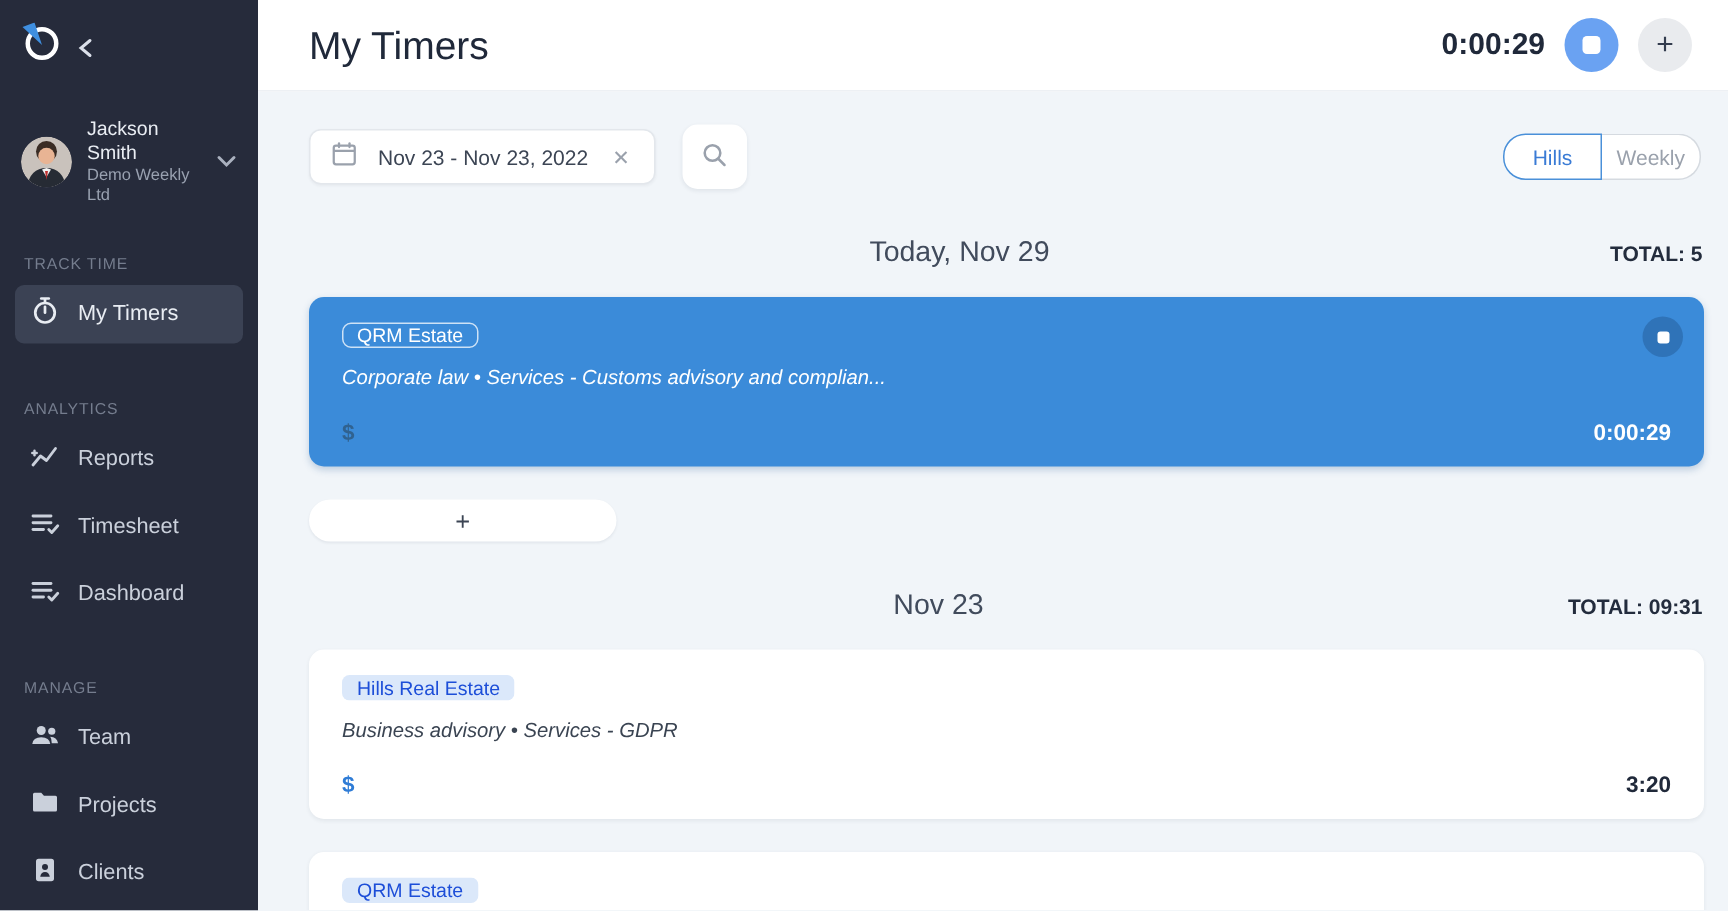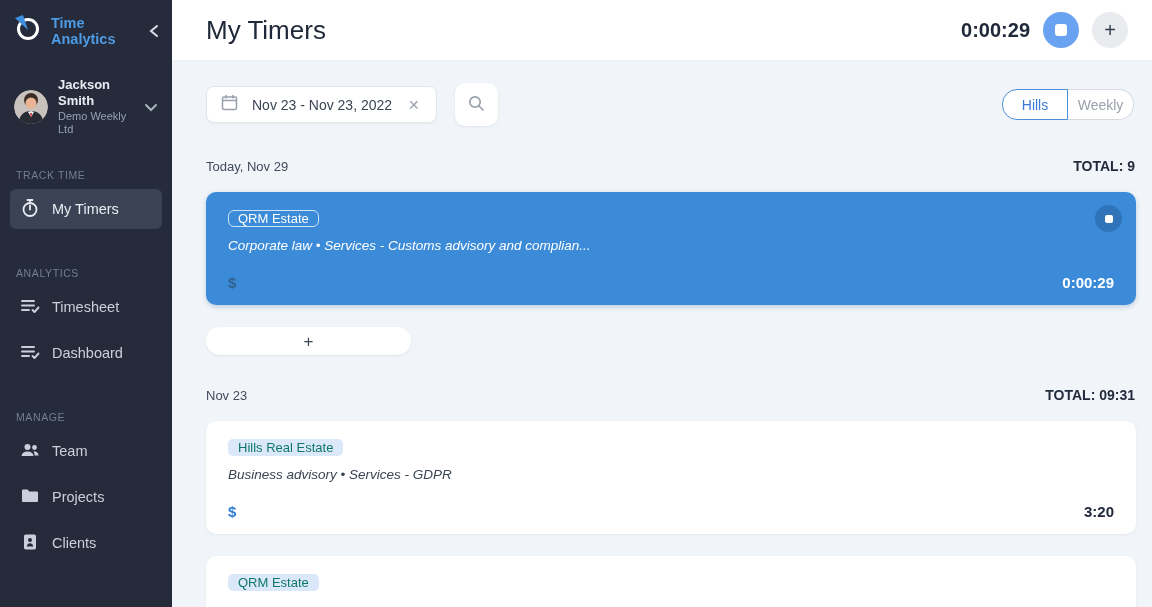--- a/index.html
+++ b/index.html
@@ -7,21 +7,21 @@
   body { display:flex; font-family:"Liberation Sans", sans-serif; background:#f1f5f9; }
 
   
   .sidebar { width:172px; min-width:172px; height:607px; background:#262b3b; color:#c9cfda; display:flex; flex-direction:column; overflow:hidden; }
   .brand-row { display:flex; align-items:center; padding:15px 12px 0 14px; gap:9px; }
   .brand-name { color:#4d9be4; font-size:14.5px; font-weight:bold; flex:1; }
   .collapse-btn { cursor:pointer; display:flex; align-items:center; }
   .user-row { display:flex; align-items:center; gap:10px; margin:30px 14px 0 14px; cursor:pointer; }
   .avatar { width:34px; height:34px; border-radius:50%; overflow:hidden; flex:none; }
   .user-meta { flex:1; line-height:1.25; }
-  .user-name { font-size:13px; font-weight:bold; color:#e9edf3; }
+  .user-name { font-size:13px; font-weight:normal; color:#e9edf3; }
   .user-company { font-size:11px; color:#99a1b0; }
   .section-label { font-size:10.5px; letter-spacing:.6px; color:#757d8e; margin:32px 16px 8px 16px; }
   .side-item { display:flex; align-items:center; gap:12px; height:40px; margin:0 10px 6px 10px; padding:0 10px; border-radius:6px; font-size:14.5px; color:#cad0db; cursor:pointer; }
   .side-item.active { background:#3b4254; color:#e9edf3; }
   .side-item svg { flex:none; }
 
   
   .main { flex:1; display:flex; flex-direction:column; height:607px; overflow:hidden; }
   .topbar { background:#ffffff; height:61px; display:flex; align-items:center; padding:0 24px 0 34px; border-bottom:1px solid #edf0f4; }
   .page-title { font-size:26px; font-weight:500; color:#20293a; flex:1; }
@@ -37,29 +37,29 @@
   .date-text { font-size:14px; color:#3c4554; }
   .date-clear { color:#9aa1ac; font-size:14px; cursor:pointer; padding:0 2px; }
   .search-btn { margin-left:18px; width:43px; height:43px; background:#fff; border:none; border-radius:10px; box-shadow:0 1px 3px rgba(30,40,60,.08); display:flex; align-items:center; justify-content:center; cursor:pointer; }
   .spacer { flex:1; }
   .view-toggle { display:flex; margin-right:2px; }
   .view-btn { height:31px; width:66px; background:#fff; font-size:14px; cursor:pointer; }
   .view-btn.daily { border:1px solid #4a90d9; color:#3a7bd5; border-radius:15px 0 0 15px; }
   .view-btn.weekly { border:1px solid #d5dae0; border-left:none; color:#9aa1ac; border-radius:0 15px 15px 0; }
 
   .group-header { display:flex; align-items:center; margin-top:32px; }
-  .group-date { font-size:13px; color:#414b5c; flex:1; }
+  .group-date { font-size:19px; color:#414b5c; flex:1;text-align:center; }
   .group-total { font-size:14px; font-weight:bold; color:#232c3d; margin-right:1px; }
 
   .entry-card { position:relative; margin-top:18px; border-radius:10px; padding:17px 22px 15px 22px; height:113px; cursor:pointer; }
   .entry-card.blue { background:#3b8bd9; box-shadow:0 2px 5px rgba(40,90,150,.25); }
   .entry-card.white { background:#ffffff; box-shadow:0 1px 3px rgba(30,40,60,.07); }
   .client-chip { display:inline-block; font-size:13px; padding:0 9px; border-radius:6px; }
   .blue .client-chip { color:#ffffff; border:1px solid rgba(255,255,255,.75); }
-  .white .client-chip { color:#0f766e; background:#dbe8fa; border:1px solid transparent; border-radius:5px; }
+  .white .client-chip { color:#1d4ed8; background:#dbe8fa; border:1px solid transparent; border-radius:5px; }
   .entry-desc { font-size:13.5px; margin-top:11px;font-style:italic; }
   .blue .entry-desc { color:#ffffff; }
   .white .entry-desc { color:#3a4452; }
   .entry-bottom { position:absolute; left:22px; right:22px; bottom:14px; display:flex; align-items:center; }
   .billable { font-size:15px; font-weight:bold; cursor:pointer; }
   .blue .billable { color:rgba(35,48,55,.45); }
   .white .billable { color:#2f7cd6; }
   .entry-duration { margin-left:auto; font-size:15px; font-weight:bold; }
   .blue .entry-duration { color:#ffffff; }
   .white .entry-duration { color:#20293a; }
@@ -72,21 +72,20 @@
 <body>
 
 <aside class="sidebar">
   <div class="brand-row">
     <span>
       <svg width="28" height="28" viewBox="0 0 28 28">
         <circle cx="14" cy="14" r="9.5" fill="none" stroke="#ffffff" stroke-width="3"></circle>
         <polygon points="14,15 1,3 9,0" fill="#3f8fe0"></polygon>
       </svg>
     </span>
-    <span class="brand-name">Time Analytics</span>
     <span class="collapse-btn">
       <svg width="12" height="14" viewBox="0 0 12 14">
           <polyline points="9,2 3,7 9,12" fill="none" stroke="#dbe0ea" stroke-width="2" stroke-linecap="round"></polyline>
         </svg>
     </span>
   </div>
 
   <div class="user-row">
     <span class="avatar">
       <svg width="34" height="34" viewBox="0 0 34 34">
@@ -126,20 +125,30 @@
         <line x1="10" y1="2" x2="10" y2="4.5" stroke="#e9edf3" stroke-width="1.8"></line>
       </svg>
     </span>
     <span>My Timers</span>
   </div>
 
   <div class="section-label">ANALYTICS</div>
   <div class="side-item">
     <span>
       <svg width="20" height="20" viewBox="0 0 20 20">
+        <polyline points="2,16 7,10 11,13 17,5" fill="none" stroke="#cad0db" stroke-width="1.9" stroke-linecap="round" stroke-linejoin="round"></polyline>
+        <line x1="3" y1="6.5" x2="3" y2="9.5" stroke="#cad0db" stroke-width="1.6" stroke-linecap="round"></line>
+        <line x1="1.5" y1="8" x2="4.5" y2="8" stroke="#cad0db" stroke-width="1.6" stroke-linecap="round"></line>
+      </svg>
+    </span>
+    <span>Reports</span>
+  </div>
+  <div class="side-item">
+    <span>
+      <svg width="20" height="20" viewBox="0 0 20 20">
         <line x1="2" y1="5" x2="14" y2="5" stroke="#cad0db" stroke-width="1.9" stroke-linecap="round"></line>
         <line x1="2" y1="9.5" x2="14" y2="9.5" stroke="#cad0db" stroke-width="1.9" stroke-linecap="round"></line>
         <line x1="2" y1="14" x2="9" y2="14" stroke="#cad0db" stroke-width="1.9" stroke-linecap="round"></line>
         <polyline points="12.5,14 14.5,16 18.5,11.5" fill="none" stroke="#cad0db" stroke-width="1.9" stroke-linecap="round" stroke-linejoin="round"></polyline>
       </svg>
     </span>
     <span>Timesheet</span>
   </div>
   <div class="side-item">
     <span>
@@ -222,21 +231,21 @@
       <span class="spacer"></span>
       <div class="view-toggle">
         <button class="view-btn daily">Hills</button>
         <button class="view-btn weekly">Weekly</button>
       </div>
     </div>
 
     
     <div class="group-header">
       <span class="group-date">Today, Nov 29</span>
-      <span class="group-total">TOTAL: 9</span>
+      <span class="group-total">TOTAL: 5</span>
     </div>
 
     <div class="entry-card blue">
       <span class="client-chip">QRM Estate</span>
       <div class="entry-desc">Corporate law • Services - Customs advisory and complian...</div>
       <button class="card-stop-btn">
           <span class="square"></span>
         </button>
       <div class="entry-bottom">
         <span class="billable">$</span>

